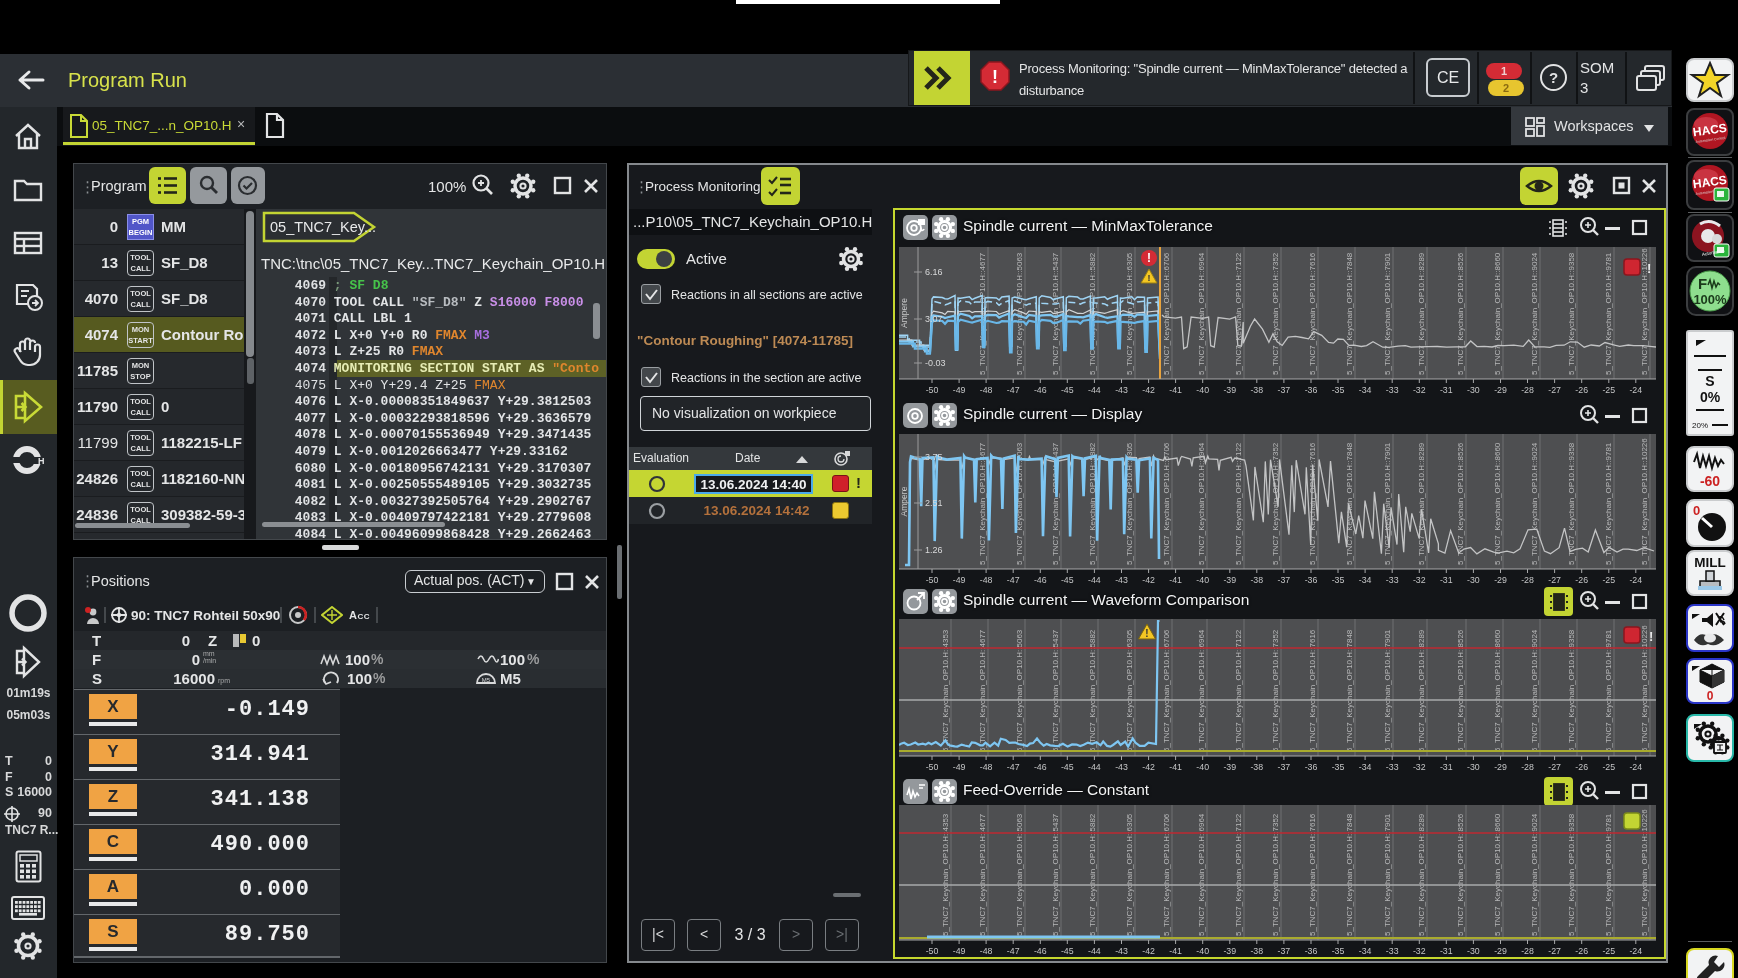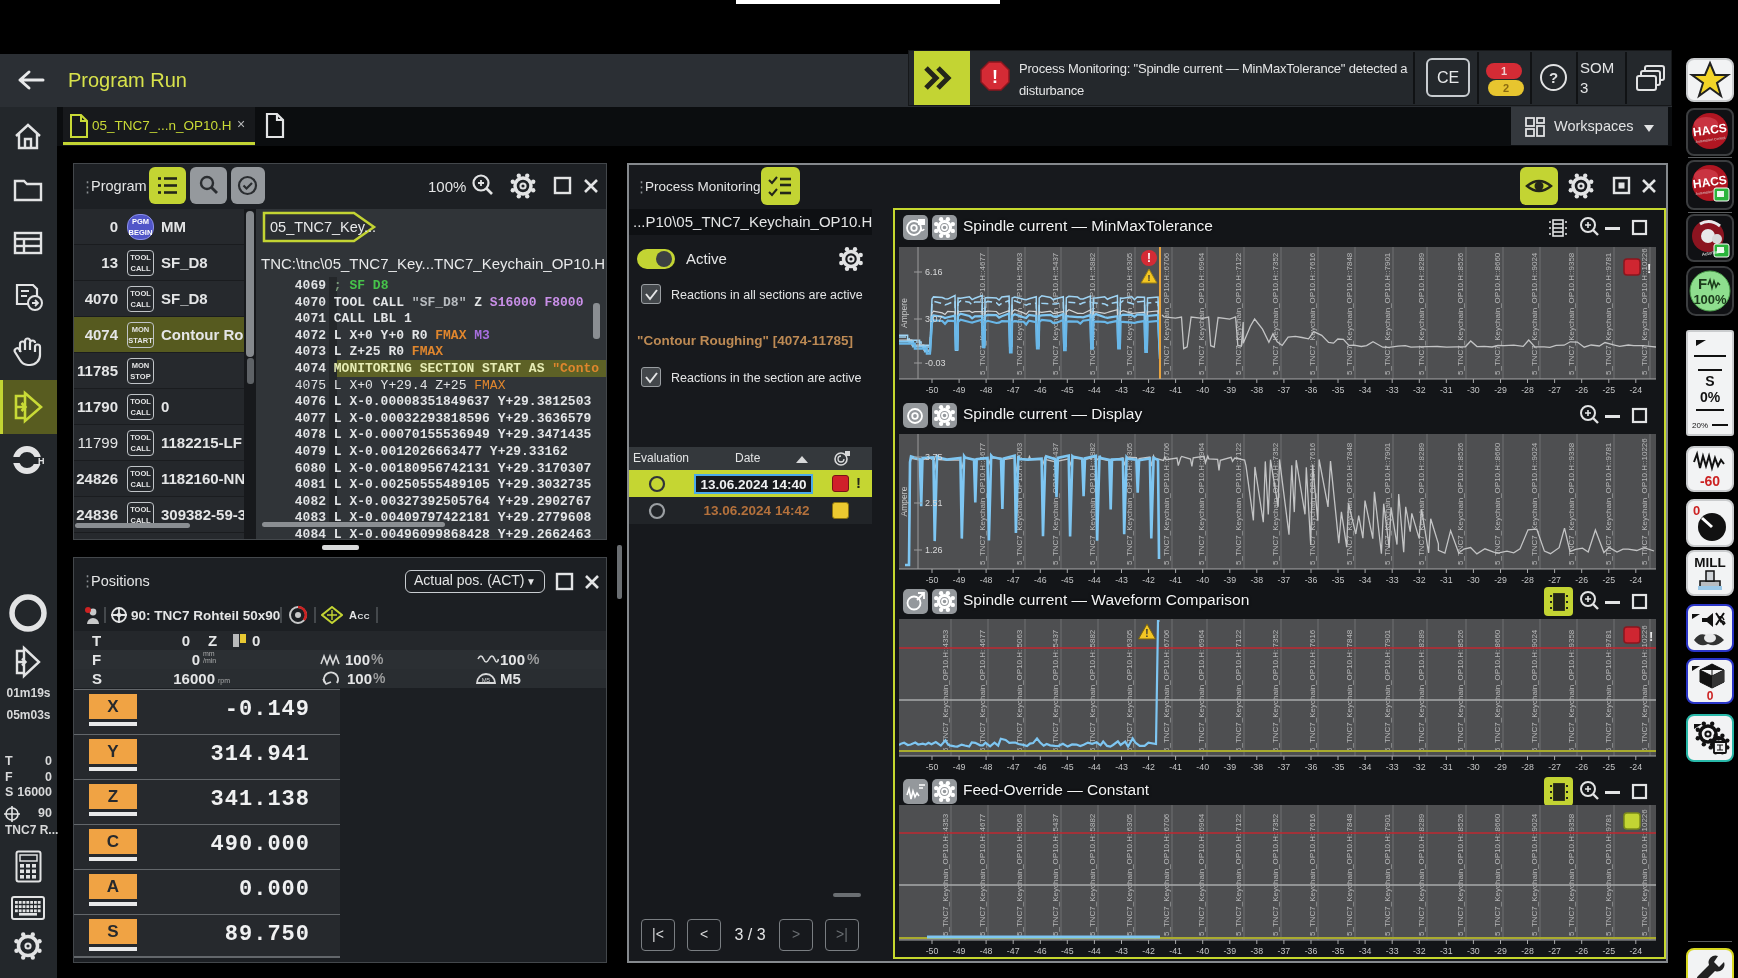--- a/index.html
+++ b/index.html
@@ -225,21 +225,21 @@
       <circle cx="14" cy="14" r="2.6" fill="none" stroke="#e2e3e4" stroke-width="2"></circle>
     </svg>
 <svg class="abs" style="left:553px;top:176px" width="20" height="20">
       <rect x="2" y="2" width="15" height="15" fill="none" stroke="#e2e3e4" stroke-width="2.4"></rect>
     </svg>
 <svg class="abs" style="left:582px;top:177px" width="18" height="18">
       <path d="M3 3 l12 12 M15 3 l-12 12" stroke="#e2e3e4" stroke-width="2.6"></path>
     </svg>
 <div class="abs" style="left:74px;top:209px;width:170px;height:36px;background:#26292d;border-bottom:1px solid #1a1c1f"></div>
 <div class="abs" style="left:74px;top:218px;width:44px;text-align:right;font-size:15px;font-weight:bold;color:#e4e5e6">0</div>
-<div class="abs" style="left:127px;top:214px;width:27px;height:26px;background:#5156c8;border:1.5px solid #8a8ee8;border-radius:12px;color:#fff;font-size:7.5px;font-weight:bold;text-align:center;line-height:11px;padding-top:1px">PGM<br>BEGIN</div>
+<div class="abs" style="left:127px;top:214px;width:27px;height:26px;background:#5156c8;border:1.5px solid #8a8ee8;border-radius:0;color:#fff;font-size:7.5px;font-weight:bold;text-align:center;line-height:11px;padding-top:1px">PGM<br>BEGIN</div>
 <div class="abs" style="left:161px;top:218px;width:84px;font-size:15px;font-weight:bold;color:#e4e5e6;white-space:nowrap;overflow:hidden">MM</div>
 <div class="abs" style="left:74px;top:245px;width:170px;height:36px;background:#24272b;border-bottom:1px solid #1a1c1f"></div>
 <div class="abs" style="left:74px;top:254px;width:44px;text-align:right;font-size:15px;font-weight:bold;color:#e4e5e6">13</div>
 <div class="abs" style="left:127px;top:250px;width:27px;height:26px;border:1.5px solid #c0c4c8;border-radius:4px;color:#e4e5e6;font-size:7.5px;font-weight:bold;text-align:center;line-height:11px;padding-top:1px">TOOL<br>CALL</div>
 <div class="abs" style="left:161px;top:254px;width:84px;font-size:15px;font-weight:bold;color:#e4e5e6;white-space:nowrap;overflow:hidden">SF_D8</div>
 <div class="abs" style="left:74px;top:281px;width:170px;height:36px;background:#26292d;border-bottom:1px solid #1a1c1f"></div>
 <div class="abs" style="left:74px;top:290px;width:44px;text-align:right;font-size:15px;font-weight:bold;color:#e4e5e6">4070</div>
 <div class="abs" style="left:127px;top:286px;width:27px;height:26px;border:1.5px solid #c0c4c8;border-radius:4px;color:#e4e5e6;font-size:7.5px;font-weight:bold;text-align:center;line-height:11px;padding-top:1px">TOOL<br>CALL</div>
 <div class="abs" style="left:161px;top:290px;width:84px;font-size:15px;font-weight:bold;color:#e4e5e6;white-space:nowrap;overflow:hidden">SF_D8</div>
 <div class="abs" style="left:74px;top:317px;width:170px;height:36px;background:#565a1f;border-bottom:1px solid #1a1c1f"></div>
@@ -456,20 +456,21 @@
 <svg class="abs" style="left:644px;top:288px" width="15" height="13">
       <path d="M2 6 l4 5 l7 -9" fill="none" stroke="#e4e5e6" stroke-width="2"></path>
     </svg>
 <div class="abs" style="left:671px;top:288px;font-size:12.5px;color:#e4e5e6">Reactions in all sections are active</div>
 <div class="abs" style="left:637px;top:333px;font-size:13.5px;font-weight:bold;color:#bd8a54">"Contour Roughing" [4074-11785]</div>
 <div class="abs" style="left:641px;top:367px;width:20px;height:20px;background:#43474b;border:1.5px solid #9a9ea2;border-radius:3px"></div>
 <svg class="abs" style="left:644px;top:371px" width="15" height="13">
       <path d="M2 6 l4 5 l7 -9" fill="none" stroke="#e4e5e6" stroke-width="2"></path>
     </svg>
 <div class="abs" style="left:671px;top:371px;font-size:12.5px;color:#e4e5e6">Reactions in the section are active</div>
+<div class="abs" style="left:640px;top:396px;width:231px;height:35px;background:#212428;border:1.5px solid #d0d4d8;border-radius:4px;font-size:14px;color:#e4e5e6;padding:8px 0 0 11px">No visualization on workpiece</div>
 <div class="abs" style="left:629px;top:447px;width:243px;height:23px;background:#34383c"></div>
 <div class="abs" style="left:633px;top:451px;font-size:12px;color:#e4e5e6">Evaluation</div>
 <div class="abs" style="left:735px;top:451px;font-size:12px;color:#e4e5e6">Date</div>
 <svg class="abs" style="left:795px;top:455px" width="14" height="10">
       <path d="M7 1 L13 8 H1 Z" fill="#d8d9da"></path>
     </svg>
 <svg class="abs" style="left:833px;top:450px" width="18" height="16">
       <circle cx="8" cy="9" r="6" fill="none" stroke="#d8d9da" stroke-width="1.6"></circle>
       <path d="M8 6 a3 3 0 1 0 3 3" fill="none" stroke="#d8d9da" stroke-width="1.3"></path>
       <rect x="12" y="1" width="5" height="5" fill="#d8d9da"></rect>

